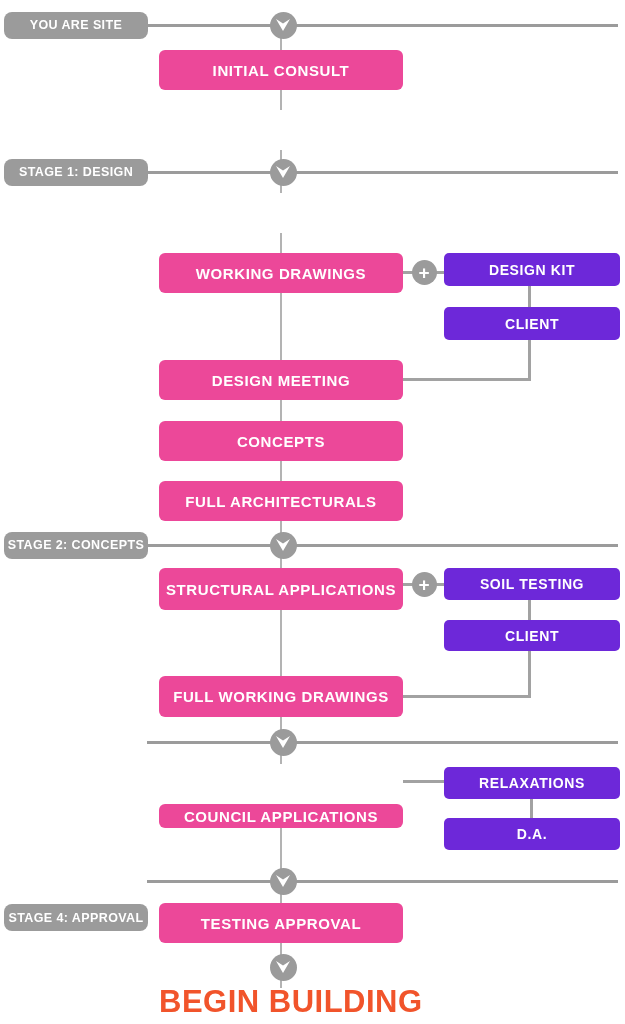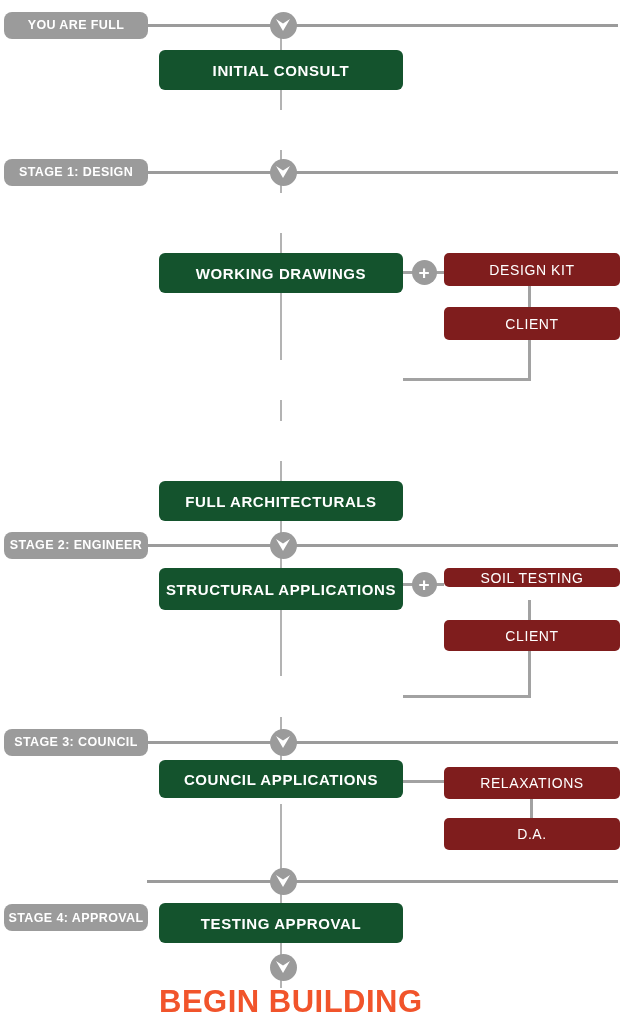--- a/index.html
+++ b/index.html
@@ -15,26 +15,26 @@
   .conn{position:absolute;background:#a2a2a2;z-index:2;}
   
   .stagelabel{
     position:absolute;left:4px;width:144px;height:27px;border-radius:8px;
     background:#9b9b9b;color:#fff;font-weight:bold;font-size:12.5px;letter-spacing:.4px;
     display:flex;align-items:center;justify-content:center;z-index:3;white-space:nowrap;
   }
   
   .step{
     position:absolute;left:159px;width:244px;height:40px;border-radius:6px;
-    background:#14532d;color:#fff;font-weight:bold;font-size:15px;letter-spacing:.6px;
+    background:#ec4899;color:#fff;font-weight:bold;font-size:15px;letter-spacing:.6px;
     display:flex;align-items:center;justify-content:center;z-index:3;white-space:nowrap;
   }
   .sidestep{
     position:absolute;left:444px;width:176px;height:33px;border-radius:5px;
-    background:#7f1d1d;color:#fff;font-weight:normal;font-size:14px;letter-spacing:.6px;
+    background:#6d28d9;color:#fff;font-weight:bold;font-size:14px;letter-spacing:.6px;
     display:flex;align-items:center;justify-content:center;z-index:3;white-space:nowrap;
   }
   
   .circ{
     position:absolute;width:27px;height:27px;border-radius:50%;background:#9b9b9b;
     display:flex;align-items:center;justify-content:center;z-index:4;
   }
   .circ.plus{width:25px;height:25px;color:#fff;font-weight:bold;font-size:19px;line-height:25px;}
   .finaltext{
     position:absolute;left:159px;width:262px;top:984px;text-align:center;
@@ -71,36 +71,38 @@
   <div class="conn" style="left:403px;top:378px;width:128px;height:3px"></div>
 
   <div class="conn" style="left:403px;top:582.5px;width:41px;height:3px"></div>
   <div class="conn" style="left:528px;top:600px;width:3px;height:21px"></div>
   <div class="conn" style="left:528px;top:651px;width:3px;height:47px"></div>
   <div class="conn" style="left:403px;top:695px;width:128px;height:3px"></div>
 
   <div class="conn" style="left:403px;top:780px;width:41px;height:3px"></div>
   <div class="conn" style="left:530px;top:798px;width:3px;height:21px"></div>
 
-  <div class="stagelabel" style="top:11.5px">YOU ARE FULL</div>
+  <div class="stagelabel" style="top:11.5px">YOU ARE SITE</div>
   <div class="stagelabel" style="top:158.5px">STAGE 1: DESIGN</div>
-  <div class="stagelabel" style="top:531.5px">STAGE 2: ENGINEER</div>
-  <div class="stagelabel" style="top:728.5px">STAGE 3: COUNCIL</div>
+  <div class="stagelabel" style="top:531.5px">STAGE 2: CONCEPTS</div>
   <div class="stagelabel" style="top:904px">STAGE 4: APPROVAL</div>
 
   <div class="step" style="top:50px">INITIAL CONSULT</div>
   <div class="step" style="top:253px">WORKING DRAWINGS</div>
+  <div class="step" style="top:360px">DESIGN MEETING</div>
+  <div class="step" style="top:421px">CONCEPTS</div>
   <div class="step" style="top:481px">FULL ARCHITECTURALS</div>
   <div class="step" style="top:568px;height:42px">STRUCTURAL APPLICATIONS</div>
-  <div class="step" style="top:760px;height:38px">COUNCIL APPLICATIONS</div>
+  <div class="step" style="top:676px;height:41px">FULL WORKING DRAWINGS</div>
+  <div class="step" style="top:804px;height:24px">COUNCIL APPLICATIONS</div>
   <div class="step" style="top:903px">TESTING APPROVAL</div>
 
   <div class="sidestep" style="top:253px">DESIGN KIT</div>
   <div class="sidestep" style="top:307px">CLIENT</div>
-  <div class="sidestep" style="top:568px;height:19px">SOIL TESTING</div>
+  <div class="sidestep" style="top:568px;height:32px">SOIL TESTING</div>
   <div class="sidestep" style="top:620px;height:31px">CLIENT</div>
   <div class="sidestep" style="top:767px;height:32px">RELAXATIONS</div>
   <div class="sidestep" style="top:818px;height:32px">D.A.</div>
 
   <div class="circ" style="left:269.5px;top:11.5px">
     <svg width="16" height="14" viewBox="0 0 16 14">
         <path d="M1 1 L8 13 L15 1 L8 5.6 Z" fill="#fff"></path>
       </svg>
   </div>
   <div class="circ" style="left:269.5px;top:158.5px">

